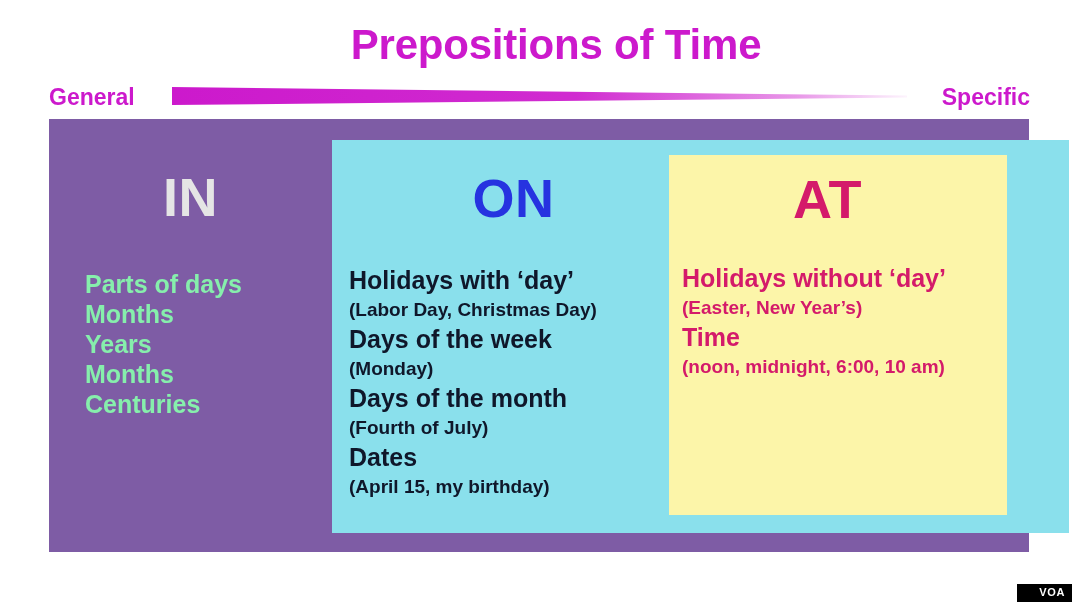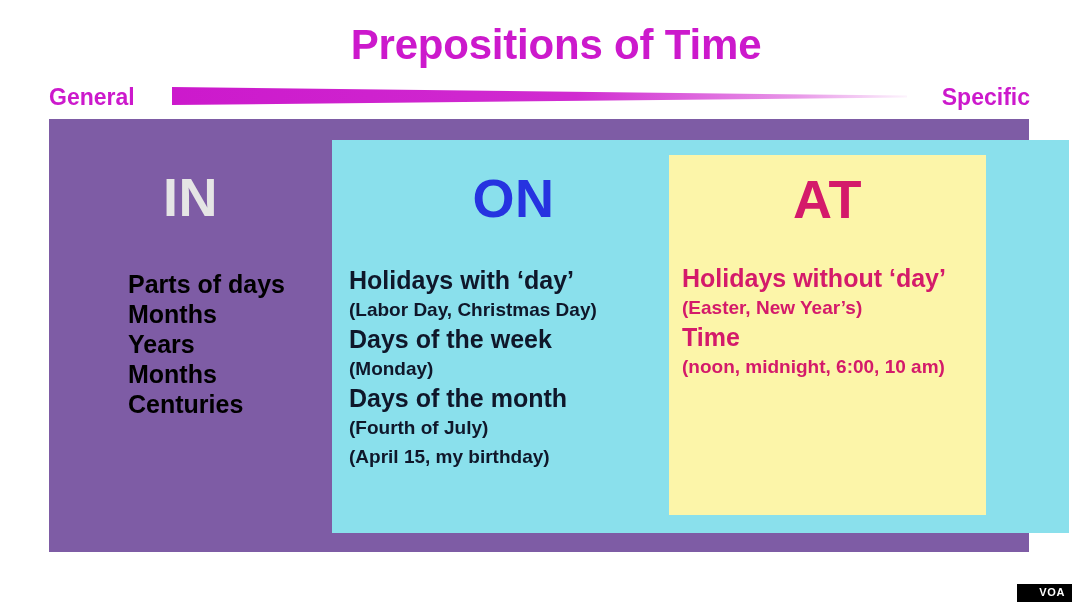--- a/index.html
+++ b/index.html
@@ -94,20 +94,21 @@
   }
 
   
   .panel-at {
     position: absolute;
     left: 337px;
     top: 15px;
     width: 317px;
     height: 360px;
     background: #FCF5A9;
+    padding-left: 21px;
   }
 
   
   .heading {
     text-align: center;
     font-size: 54px;
     font-weight: bold;
     line-height: 1;
     letter-spacing: 0.5px;
   }
@@ -142,21 +143,21 @@
     line-height: 30px;
     white-space: nowrap;
   }
   .item-sub {
     font-size: 19px;
     font-weight: bold;
     line-height: 29px;
     white-space: nowrap;
   }
   .items-in .item-main,
-  .items-in .item-sub { color: #000000; margin-left: 43px; }
+  .items-in .item-sub { color: #86efac; }
   .items-on .item-main,
   .items-on .item-sub { color: #0f172a; }
   .items-at .item-main,
   .items-at .item-sub { color: #D41A6A; }
 
   
   .voa {
     position: absolute;
     right: 8px;
     bottom: 6px;
@@ -230,20 +231,21 @@
         </div>
         <div class="item">
           <div class="item-main">Days of the week</div>
           <div class="item-sub">(Monday)</div>
         </div>
         <div class="item">
           <div class="item-main">Days of the month</div>
           <div class="item-sub">(Fourth of July)</div>
         </div>
         <div class="item">
+          <div class="item-main">Dates</div>
           <div class="item-sub">(April 15, my birthday)</div>
         </div>
       </div>
 
       <div class="panel-at">
         <div class="heading heading-at">AT</div>
 
         <div class="items items-at">
           <div class="item">
             <div class="item-main">Holidays without ‘day’</div>

